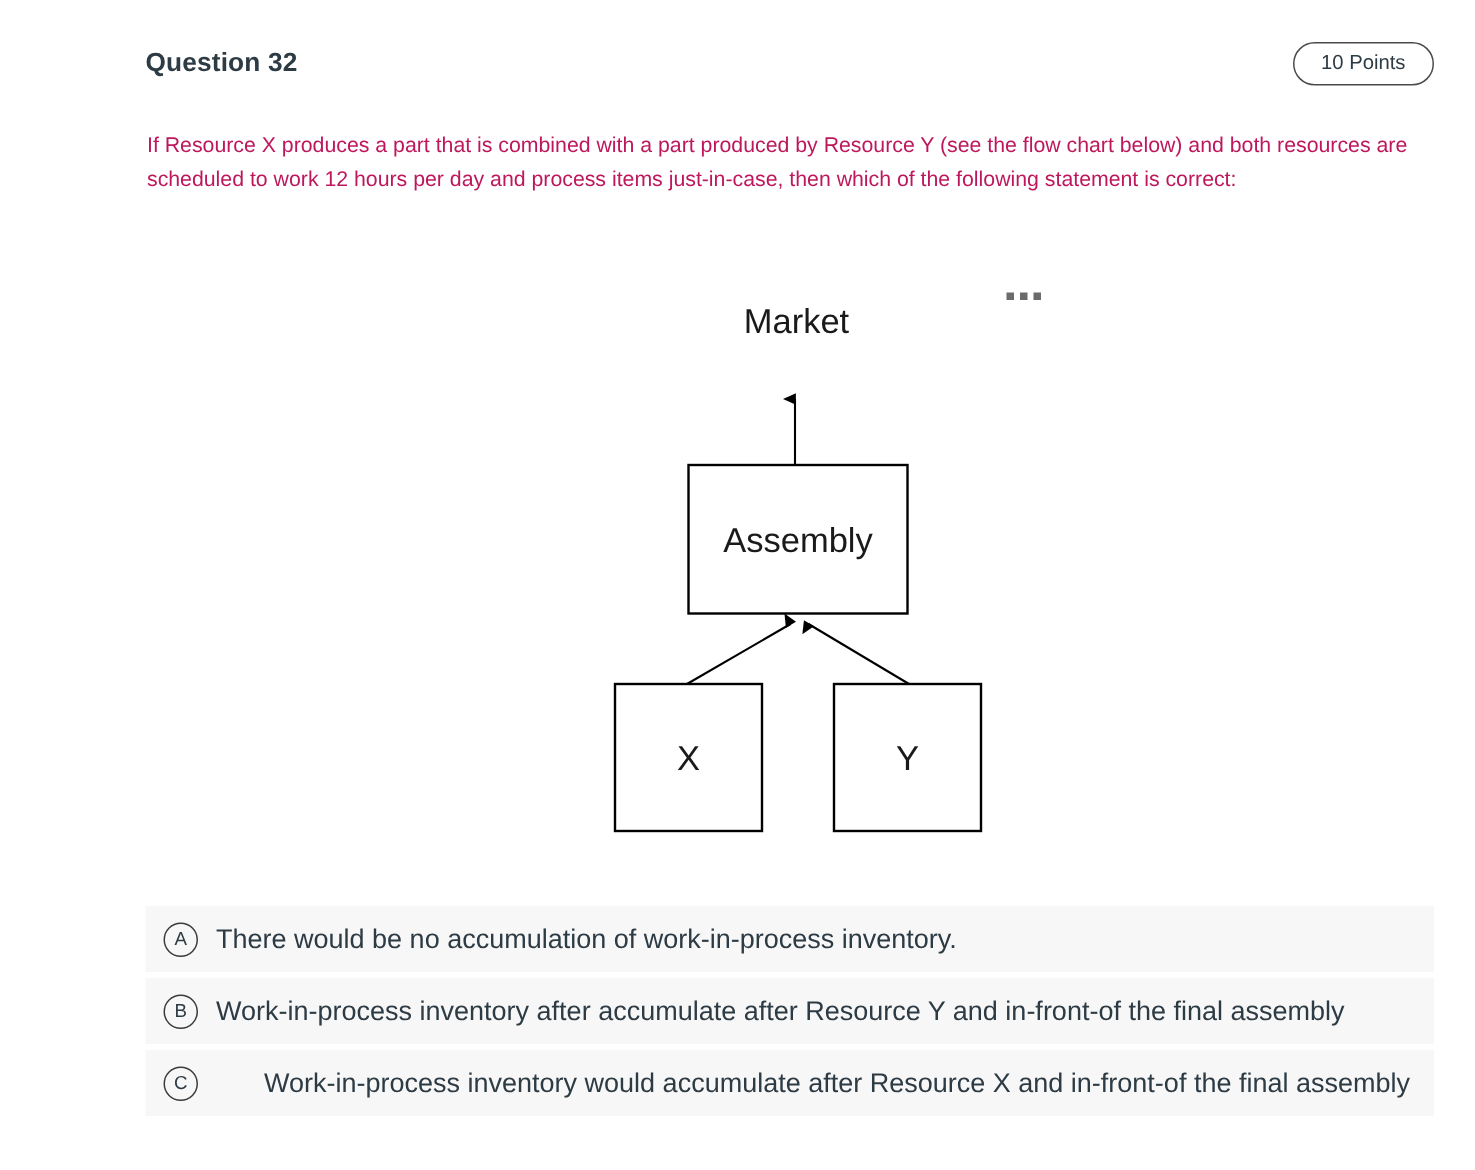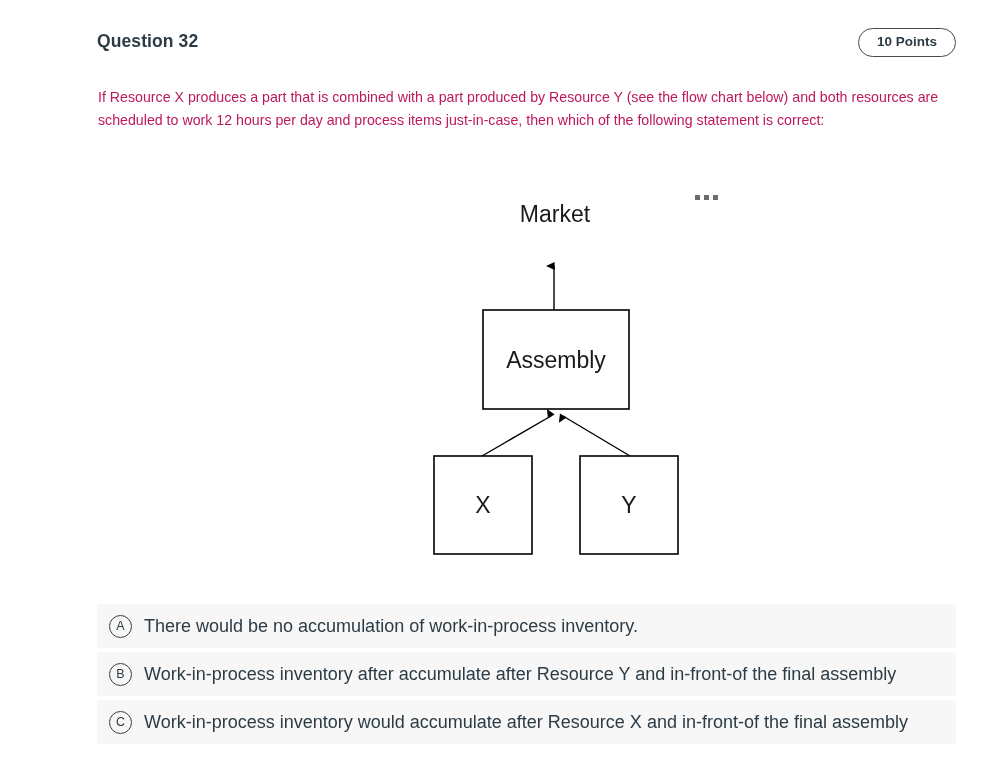--- a/index.html
+++ b/index.html
@@ -34,21 +34,21 @@
     letter-spacing: 0.1px;
   }
   .points-pill {
     position: absolute;
     right: 0;
     top: 0;
     border: 1px solid #4a4a4a;
     border-radius: 16px;
     padding: 6px 18px 7px 18px;
     font-size: 13.5px;
-    font-weight: bold;
+    font-weight: normal;
     color: #2d3b45;
     background: #ffffff;
     line-height: 1;
     white-space: nowrap;
   }
 
   
   .q-prompt {
     position: absolute;
     left: 98px;
@@ -59,21 +59,20 @@
     color: #be185d;
   }
 
   
   .flowchart {
     position: absolute;
     left: 0;
     top: 170px;
     width: 949px;
     height: 410px;
-    margin-left: 24px;
   }
   .fc-svg {
     position: absolute;
     left: 0;
     top: 0;
   }
   .fc-label {
     font-family: "Liberation Sans", sans-serif;
     font-size: 23px;
     fill: #1a1a1a;
@@ -138,20 +137,21 @@
     margin-right: 12px;
     box-sizing: border-box;
   }
   .answer-text {
     flex: 1 1 auto;
     font-size: 18px;
     line-height: 20px;
     color: #2d3b45;
   }
   .answer-text.align-right {
+    text-align: right;
     padding-right: 2px;
   }
 </style>
 </head>
 <body>
 
 <div class="q-header">
   <div class="q-title">Question 32</div>
   <div class="points-pill">10 Points</div>
 </div>

